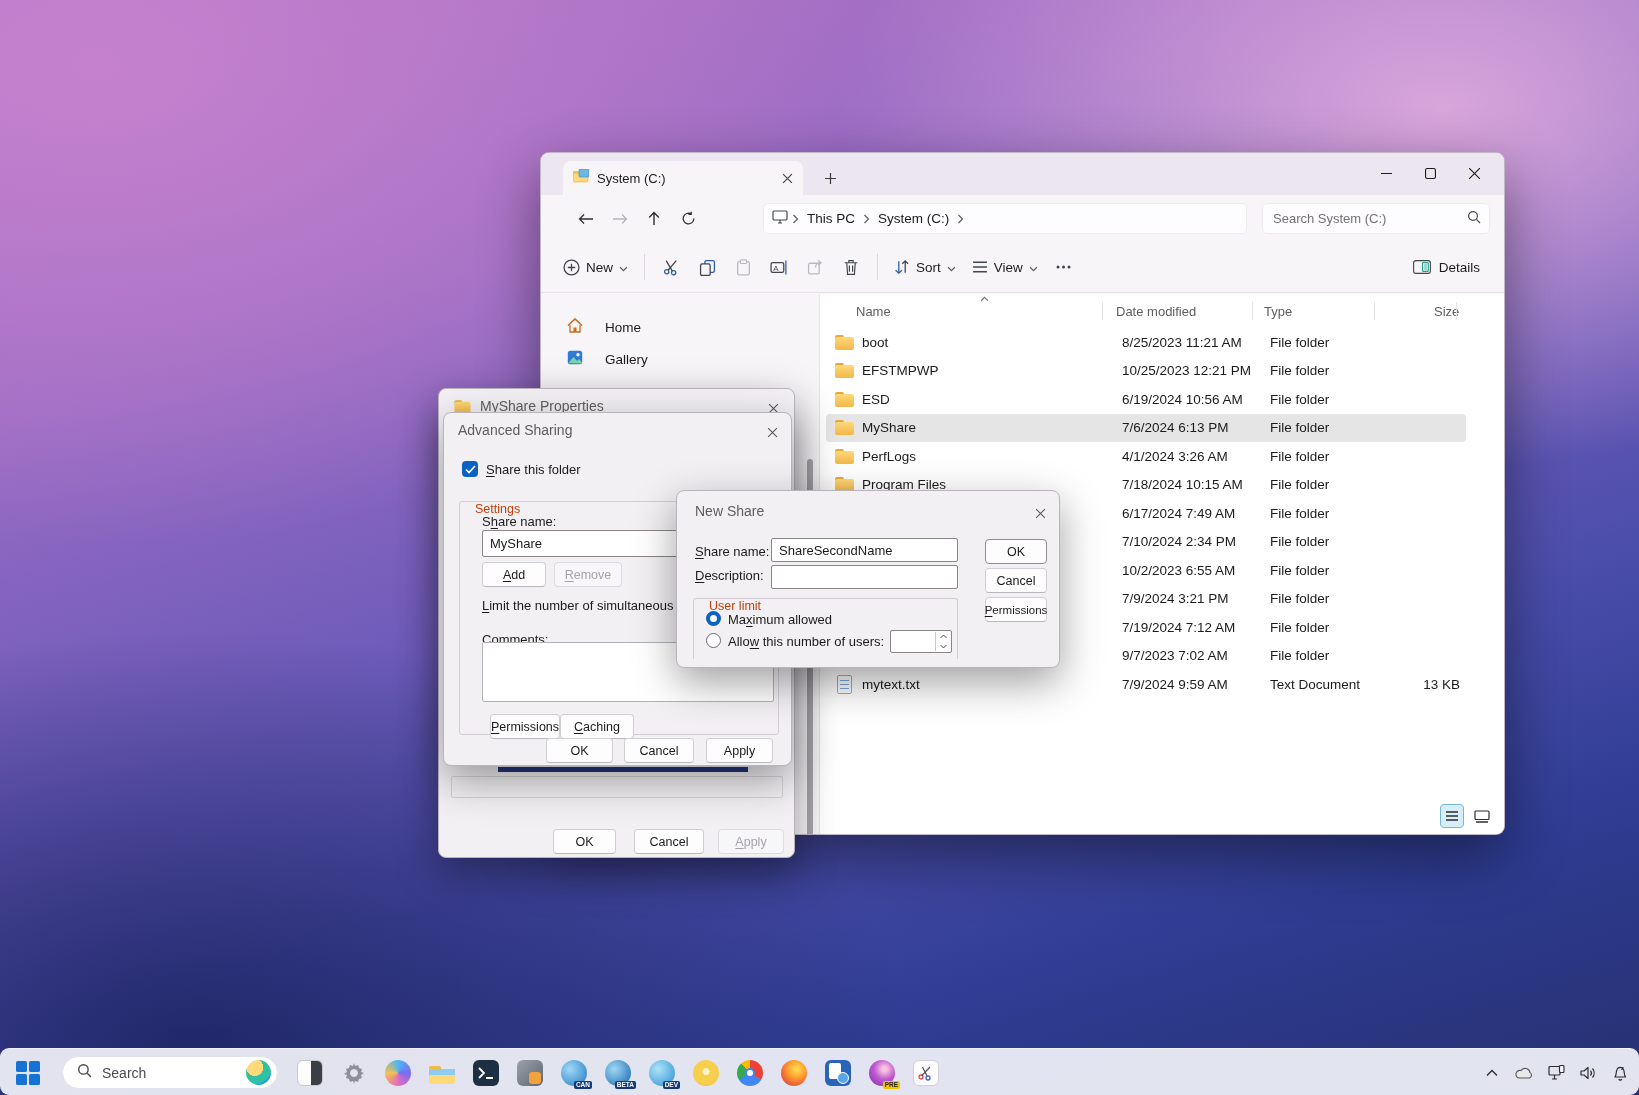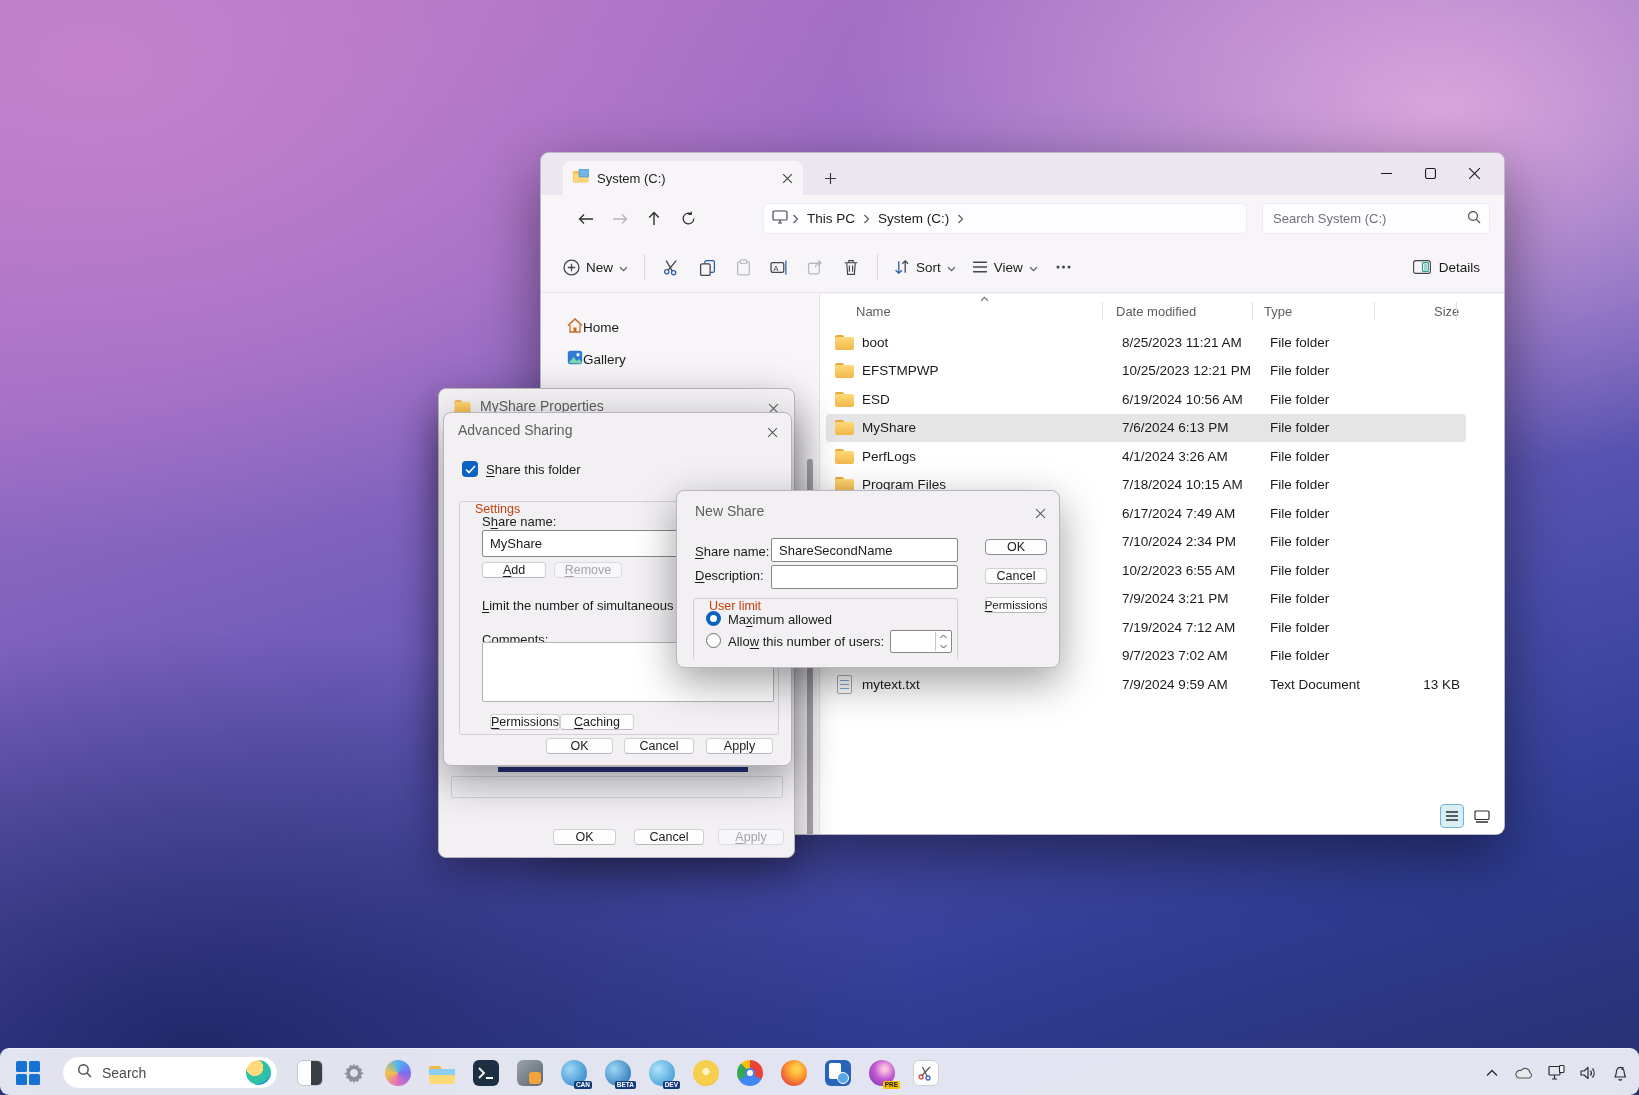--- a/index.html
+++ b/index.html
@@ -37,42 +37,42 @@
   .toolbar{position:absolute;left:0;top:89px;width:100%;height:51px;background:#f8f5f9;border-bottom:1px solid #e6e0e9;display:flex;align-items:center;padding:0 14px;}
   .tbtn{height:36px;display:flex;align-items:center;gap:6px;padding:0 8px;border-radius:5px;color:#3c4046;font-size:13.5px;}
   .tbtn .lbl{color:#1b1b1b;}
   .tsep{width:1px;height:26px;background:#dcd6df;margin:0 8px;}
   .ticon{width:36px;height:36px;display:flex;align-items:center;justify-content:center;color:#45525e;border-radius:5px;}
   .ticon.disabled{color:#b6bac0;}
   .caret{color:#5f5f5f;}
   .details-btn{position:absolute;right:16px;display:flex;align-items:center;gap:8px;font-size:13.5px;color:#1b1b1b;height:36px;padding:0 8px;}
   
   .sidebar{position:absolute;left:0;top:141px;width:278px;height:542px;background:#f8f5f9;}
-  .sideitem{position:absolute;left:14px;width:240px;height:30px;display:flex;align-items:center;gap:0;border-radius:5px;padding:0 12px;font-size:13.5px;color:#1b1b1b;}
+  .sideitem{position:absolute;left:14px;width:240px;height:30px;display:flex;align-items:center;gap:22px;border-radius:5px;padding:0 12px;font-size:13.5px;color:#1b1b1b;}
   .sidescroll{position:absolute;left:266px;top:165px;width:6px;height:485px;background:#a9a5ad;border-radius:3px;}
   .filearea{position:absolute;left:278px;top:141px;width:687px;height:542px;background:#ffffff;border-left:1px solid #e8e3ea;}
   .colhead{position:absolute;top:4px;height:26px;font-size:13px;color:#5d5d5d;display:flex;align-items:center;}
   .colsep{position:absolute;top:8px;width:1px;height:18px;background:#e5e2e7;}
   .sortcaret{position:absolute;top:-7px;color:#7a7a7a;}
   .frow{position:absolute;left:6px;width:640px;height:28px;display:flex;align-items:center;font-size:13.5px;color:#1b1b1b;border-radius:4px;}
   .frow.selected{background:#e5e5e5;}
   .frow .c-icon{position:absolute;left:8px;width:20px;height:20px;display:flex;align-items:center;justify-content:center;}
   .frow .c-name{position:absolute;left:36px;white-space:nowrap;}
   .frow .c-date{position:absolute;left:296px;white-space:nowrap;color:#1b1b1b;}
   .frow .c-type{position:absolute;left:444px;white-space:nowrap;}
   .frow .c-size{position:absolute;left:520px;width:114px;text-align:right;}
   .viewtoggles{position:absolute;right:12px;bottom:8px;display:flex;gap:6px;align-items:center;}
   .vt{width:24px;height:24px;border-radius:4px;display:flex;align-items:center;justify-content:center;color:#3a3a3a;}
   .vt.active{background:#d7edf7;border:1px solid #73b6d4;}
   
   .dlg{position:absolute;background:#f2f0f3;border:1px solid #b9b4bc;border-radius:8px;box-shadow:0 14px 42px rgba(0,0,0,.38);}
   .dlg-title{position:absolute;left:14px;top:9px;font-size:14px;color:#5e5e5e;display:flex;gap:8px;align-items:center;white-space:nowrap;}
   .dlg-x{position:absolute;top:8px;width:22px;height:22px;display:flex;align-items:center;justify-content:center;color:#5a5a5a;}
   .lbl13{font-size:13px;color:#1b1b1b;white-space:nowrap;}
-  .win-btn{position:absolute;height:16px;background:#fdfdfd;border:1px solid #d2cfd4;border-bottom-color:#bab6bd;border-radius:4px;font-size:12.5px;color:#1b1b1b;display:flex;align-items:center;justify-content:center;white-space:nowrap;}
+  .win-btn{position:absolute;height:25px;background:#fdfdfd;border:1px solid #d2cfd4;border-bottom-color:#bab6bd;border-radius:4px;font-size:12.5px;color:#1b1b1b;display:flex;align-items:center;justify-content:center;white-space:nowrap;}
   .win-btn.disabled{color:#a7a3a9;background:#f7f6f8;border-color:#dedbe0;}
   .win-btn.default{border-color:#8f8b92;}
   .tin{position:absolute;background:#fff;border:1px solid #898589;border-radius:2px;font-size:13px;color:#1b1b1b;padding:0 7px;outline:none;}
   .groupbox{position:absolute;border:1px solid #d2ced4;border-radius:3px;}
   .gb-label{position:absolute;top:-9px;left:10px;background:#f2f0f3;padding:0 5px;font-size:12.5px;color:#c2410c;white-space:nowrap;margin-top:9px;}
   .chk{width:16px;height:16px;border-radius:4px;background:#0b62c2;display:flex;align-items:center;justify-content:center;}
   .radio{width:15px;height:15px;border-radius:50%;}
   .radio.on{border:4.5px solid #0b62c2;background:#fff;}
   .radio.off{border:1px solid #6f6b72;background:#fff;}
   .spin{position:absolute;width:62px;height:23px;background:#fff;border:1px solid #898589;border-radius:2px;}

